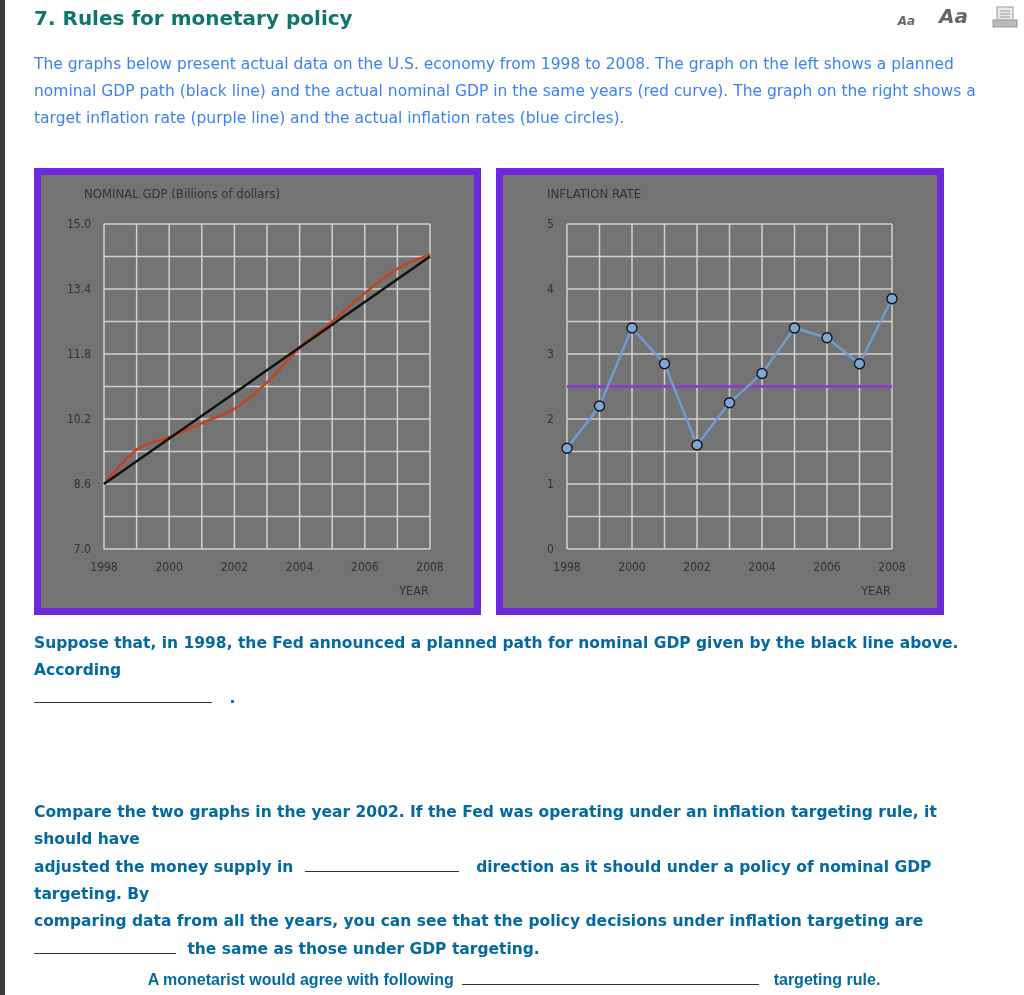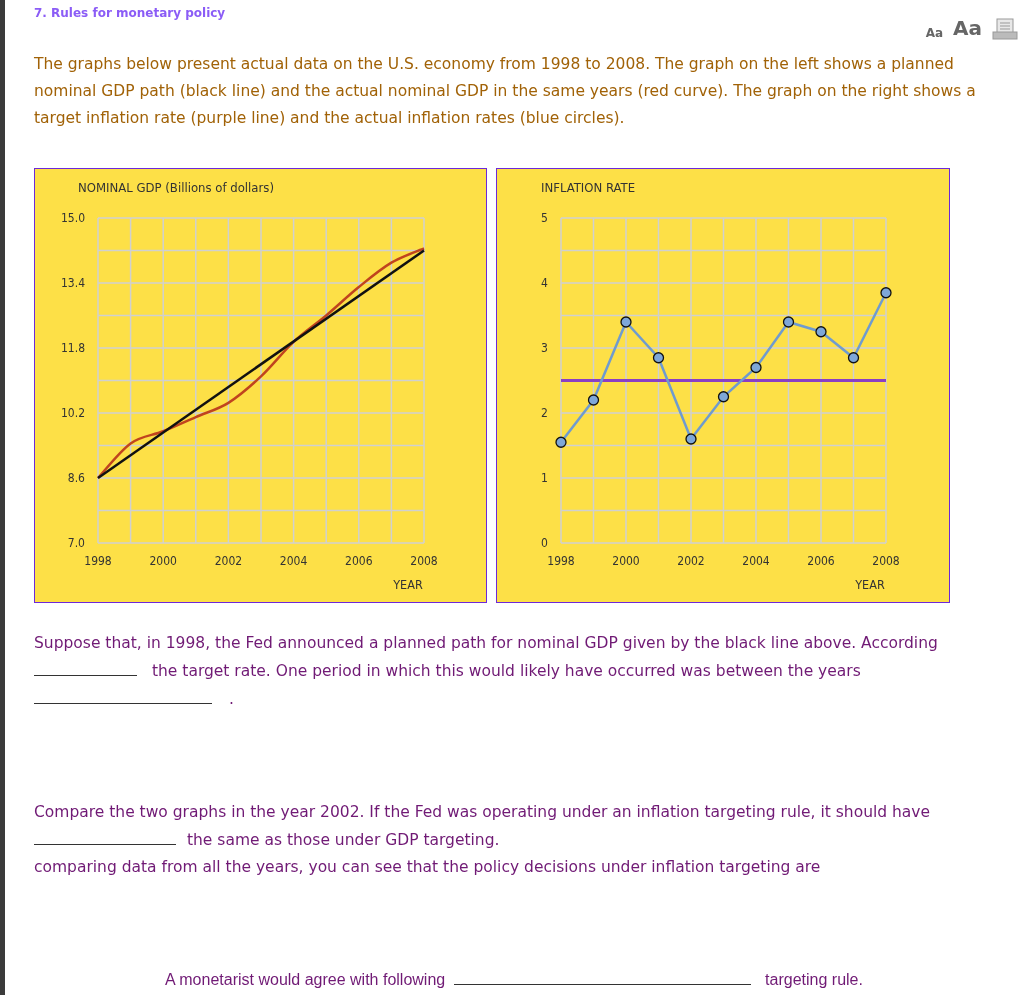--- a/index.html
+++ b/index.html
@@ -2,36 +2,36 @@
 <html><head>
 <meta charset="utf-8">
 <style>
   html, body { margin: 0; padding: 0; background: #ffffff; }
   body {
     width: 1024px; height: 995px; overflow: hidden; position: relative;
     font-family: "DejaVu Sans", sans-serif; color: #222;
   }
   .left-rail { position: absolute; left: 0; top: 0; width: 5px; height: 995px; background: #3b3b3b; }
   .title {
-    position: absolute; left: 34px; top: 6px; font-size: 12px; font-weight: bold; color: #8b5cf6;
+    position: absolute; left: 34px; top: 6px; font-size: 20px; font-weight: bold; color: #0f766e;
   }
-  .font-tools { position: absolute; top: 16px; right: 6px; display: flex; align-items: flex-end; gap: 10px; }
+  .font-tools { position: absolute; top: 4px; right: 6px; display: flex; align-items: flex-end; gap: 24px; font-style: italic; }
   .aa-small { font-size: 12px; font-weight: bold; color: #666; cursor: pointer; }
   .aa-large { font-size: 20px; font-weight: bold; color: #666; cursor: pointer; }
   .print-icon { width: 26px; height: 22px; cursor: pointer; }
   .intro {
     position: absolute; left: 34px; top: 51px; width: 960px;
-    font-size: 15.5px; line-height: 27px; color: #a16207;
+    font-size: 15.5px; line-height: 27px; color: #3b82f6;
   }
   .chart-box {
-    position: absolute; border: 1px solid #6d28d9; background: #fde047; padding-left: 18px;
+    position: absolute; border: 7px solid #6d28d9; background: #737373;
   }
   .chart-box svg { position: absolute; left: 0; top: 0; }
   .q {
-    position: absolute; left: 34px; width: 960px; font-size: 15.5px; line-height: 27px; color: #701a75;
+    position: absolute; left: 34px; width: 960px; font-size: 15.5px; line-height: 27px; color: #0369a1; font-weight: bold;
   }
   .blank {
     display: inline-block; border-bottom: 1px solid #333; height: 18px; vertical-align: baseline;
     cursor: pointer;
   }
   .q4 { font-family: "Liberation Sans", sans-serif; font-size: 16px; text-align: center; }
   svg text { font-family: "DejaVu Sans Condensed", "DejaVu Sans", sans-serif; }
 </style>
 </head>
 <body>
@@ -151,35 +151,36 @@
       <circle cx="291.5" cy="153.00000000000003" r="5" fill="#7ea7d8" stroke="#111" stroke-width="1.3"></circle>
       <circle cx="324" cy="162.75" r="5" fill="#7ea7d8" stroke="#111" stroke-width="1.3"></circle>
       <circle cx="356.5" cy="188.74999999999997" r="5" fill="#7ea7d8" stroke="#111" stroke-width="1.3"></circle>
       <circle cx="389" cy="123.75" r="5" fill="#7ea7d8" stroke="#111" stroke-width="1.3"></circle>
     </svg>
 </div>
 
 <div class="q" style="top:630px;">
   <div>Suppose that, in 1998, the Fed announced a planned path for nominal GDP given by the black line above. According</div>
   <div>
-    <span class="blank" style="width:103px;"></span>
-    <span style="margin-left:10px;">the target rate. One period in which this would likely have occurred was between the years</span>
-  </div>
-  <div>
     <span class="blank" style="width:178px;"></span>
     <span style="margin-left:12px;">.</span>
   </div>
 </div>
 
 <div class="q" style="top:799px;">
   <div>Compare the two graphs in the year 2002. If the Fed was operating under an inflation targeting rule, it should have</div>
   <div>
+    <span>adjusted the money supply in</span>
+    <span class="blank" style="width:154px; margin-left:6px;"></span>
+    <span style="margin-left:12px;">direction as it should under a policy of nominal GDP targeting. By</span>
+  </div>
+  <div>comparing data from all the years, you can see that the policy decisions under inflation targeting are</div>
+  <div>
     <span class="blank" style="width:142px;"></span>
     <span style="margin-left:6px;">the same as those under GDP targeting.</span>
   </div>
-  <div>comparing data from all the years, you can see that the policy decisions under inflation targeting are</div>
 </div>
 
 <div class="q q4" style="top:966px;">
   <span>A monetarist would agree with following</span>
   <span class="blank" style="width:297px; margin-left:4px;"></span>
   <span style="margin-left:10px;">targeting rule.</span>
 </div>
 
 </body></html>

